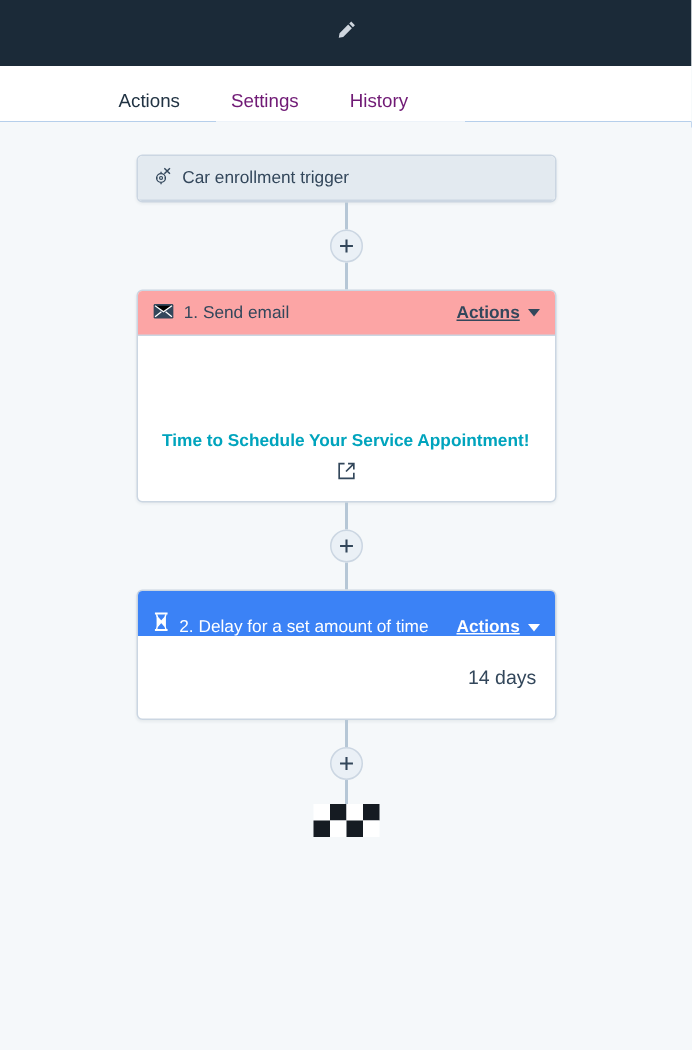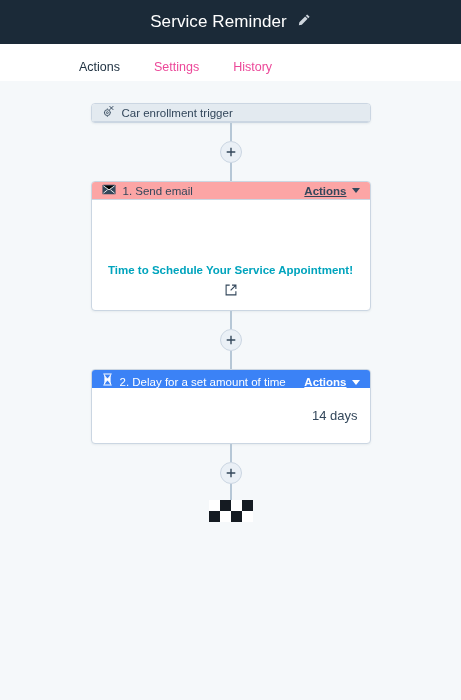--- a/index.html
+++ b/index.html
@@ -34,21 +34,21 @@
   .tab-strip {
     position: relative;
     height: 37px;
     background: #FFFFFF;
     display: flex;
     align-items: flex-start;
     padding-left: 62px;
   }
   .tab {
     font-size: 12.5px;
-    color: #ec4899;
+    color: #701a75;
     padding: 16px 17px 12px 17px;
     position: relative;
     white-space: nowrap;
   }
   .tab.active { color: #213343; }
   .tab.active::after {
     content: "";
     position: absolute;
     left: 8px; right: 8px; bottom: -4px;
     height: 5px;
@@ -94,21 +94,21 @@
     width: 280px;
     background: #FFFFFF;
     border: 1px solid #CBD6E2;
     border-radius: 4px;
     box-shadow: 0 1px 2px rgba(65,86,107,0.08);
     overflow: hidden;
   }
   .card-head {
     display: flex;
     align-items: center;
-    height: 18px;
+    height: 30px;
     padding: 0 10px;
     font-size: 11.5px;
   }
   .card-head.trigger {
     background: #E3EAF0;
     border-bottom: 1px solid #CBD6E2;
     color: #33475B;
   }
   .card-head.light {
     background: #fca5a5;
@@ -228,21 +228,20 @@
   .flag span { display: block; }
   .flag .w { background: #FFFFFF; }
   .flag .b { background: #151B22; }
 
   .bottom-strip { height: 41px; background: #F5F8FA; }
 </style>
 </head>
 <body>
 
 <div class="app-header">
-  <div class="app-title">Service Reminder</div>
   <span class="pencil-icon">
     <svg width="14" height="14" viewBox="0 0 16 16" aria-hidden="true">
       <path d="M11.6 1.6l2.8 2.8-1.5 1.5-2.8-2.8 1.5-1.5zM9.3 3.9l2.8 2.8-6.6 6.6-3.4.6.6-3.4 6.6-6.6z" fill="#CFD6DE"></path>
     </svg>
   </span>
 </div>
 
 <div class="tab-strip">
   <div class="tab active">
     <span>Actions</span>

